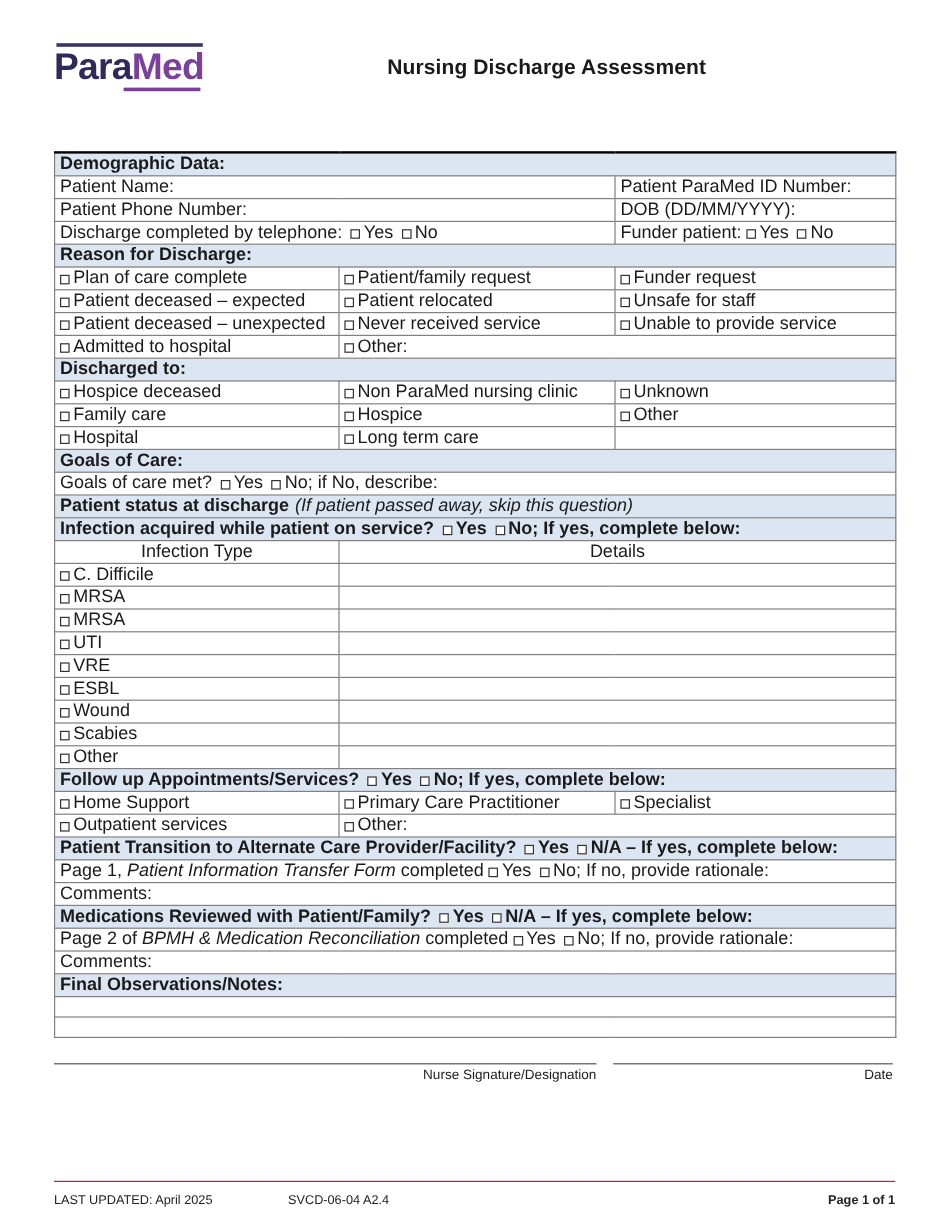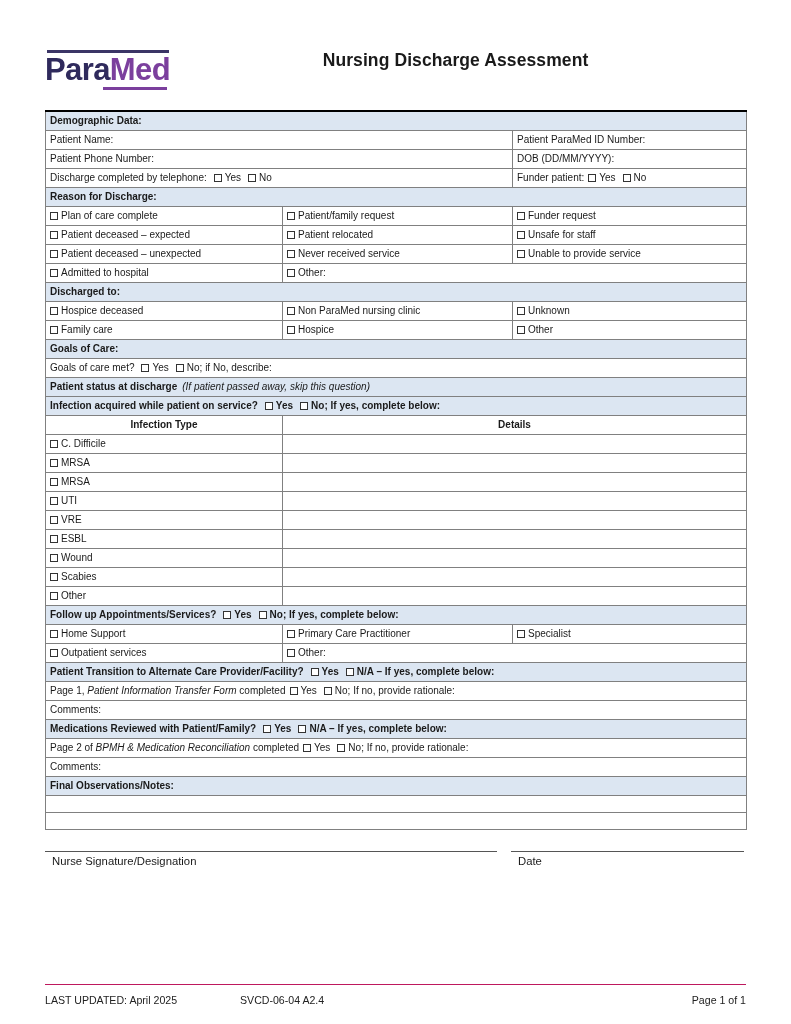--- a/index.html
+++ b/index.html
@@ -11,23 +11,23 @@
     width: 791px; height: 1024px;
     font-family: "Liberation Sans", sans-serif;
     color: #1a1a1a;
     position: relative;
     overflow: hidden;
   }
 
   
   .page-header {
     display: flex;
+    align-items: center;
     padding: 26px 45px 0 45px;
     height: 86px;
-    margin-top: 24px;
   }
   .logo-block {
     width: 210px;
     flex: 0 0 210px;
   }
   .logo-rule-top {
     width: 122px;
     height: 3px;
     background: #3b3566;
     margin-left: 2px;
@@ -59,21 +59,22 @@
   }
 
   
   .form-wrap {
     padding: 0 45px;
   }
   table.form {
     width: 701px;
     border-collapse: collapse;
     table-layout: fixed;
-    font-size: 10px;
+    font-size: 15px;
+    margin-top: 40px;
   }
   table.form td {
     border: 1px solid #808080;
     padding: 1px 4px 2px 4px;
     vertical-align: top;
     line-height: 15px;
     height: 17px;
   }
   .section-head td {
     background: #dce6f2;
@@ -83,21 +84,21 @@
     border-left: 1px solid #808080;
     border-right: 1px solid #808080;
     padding-top: 1px;
     padding-bottom: 2px;
     height: 17px;
   }
   .section-head.first td { border-top: 2px solid #000; }
   .hdr-italic { font-style: italic; font-weight: normal; }
   .ital { font-style: italic; }
   .center { text-align: center; }
-  .bold { font-weight: bold; }
+  .bold { font-weight: normal; }
 
   .cbx {
     display: inline-block;
     width: 8px; height: 8px;
     border: 1px solid #333;
     background: #fff;
     vertical-align: -0.5px;
     margin-right: 3px;
   }
   .cbx-inline {
@@ -128,20 +129,21 @@
   .sig-col-a { width: 452px; }
   .sig-col-b { width: 233px; }
   .sig-line {
     border-top: 1px solid #555;
     height: 1px;
   }
   .sig-label {
     font-size: 11.3px;
     padding-top: 3px;
     padding-left: 7px;
+    text-align: right;
   }
 
   
   .footer {
     position: absolute;
     left: 0; right: 0;
     bottom: 18px;
     padding: 0 45px;
     display: flex;
     align-items: flex-start;
@@ -159,21 +161,21 @@
   .footer-meta {
     flex: 1;
     border-top: 1px solid #be185d;
     padding-top: 9px;
     display: flex;
     font-size: 10.6px;
     color: #222;
   }
   .fm-a { flex: 0 0 195px; }
   .fm-b { flex: 1; }
-  .fm-c { text-align: right; flex: 0 0 110px; }
+  .fm-c { text-align: right; flex: 0 0 110px; font-weight: bold; }
 </style>
 </head>
 <body>
 
 <div class="page-header">
   <div class="logo-block">
     <div class="logo-rule-top"></div>
     <div class="logo-word"><span class="logo-para">Para</span><span class="logo-med">Med</span></div>
     <div class="logo-rule-bot"></div>
   </div>
@@ -233,20 +235,25 @@
   </tr>
   <tr>
     <td><span class="cbx"></span><span>Hospice deceased</span></td>
     <td><span class="cbx"></span><span>Non ParaMed nursing clinic</span></td>
     <td><span class="cbx"></span><span>Unknown</span></td>
   </tr>
   <tr>
     <td><span class="cbx"></span><span>Family care</span></td>
     <td><span class="cbx"></span><span>Hospice</span></td>
     <td><span class="cbx"></span><span>Other</span></td>
+  </tr>
+  <tr>
+    <td><span class="cbx"></span><span>Hospital</span></td>
+    <td><span class="cbx"></span><span>Long term care</span></td>
+    <td></td>
   </tr>
 
   <tr class="section-head">
     <td colspan="3">Goals of Care:</td>
   </tr>
   <tr class="tall-1">
     <td colspan="3"><span>Goals of care met?</span><span class="cbx-inline"></span><span>Yes</span><span class="cbx-inline"></span><span>No; if No, describe:</span></td>
   </tr>
 
   <tr class="section-head">

